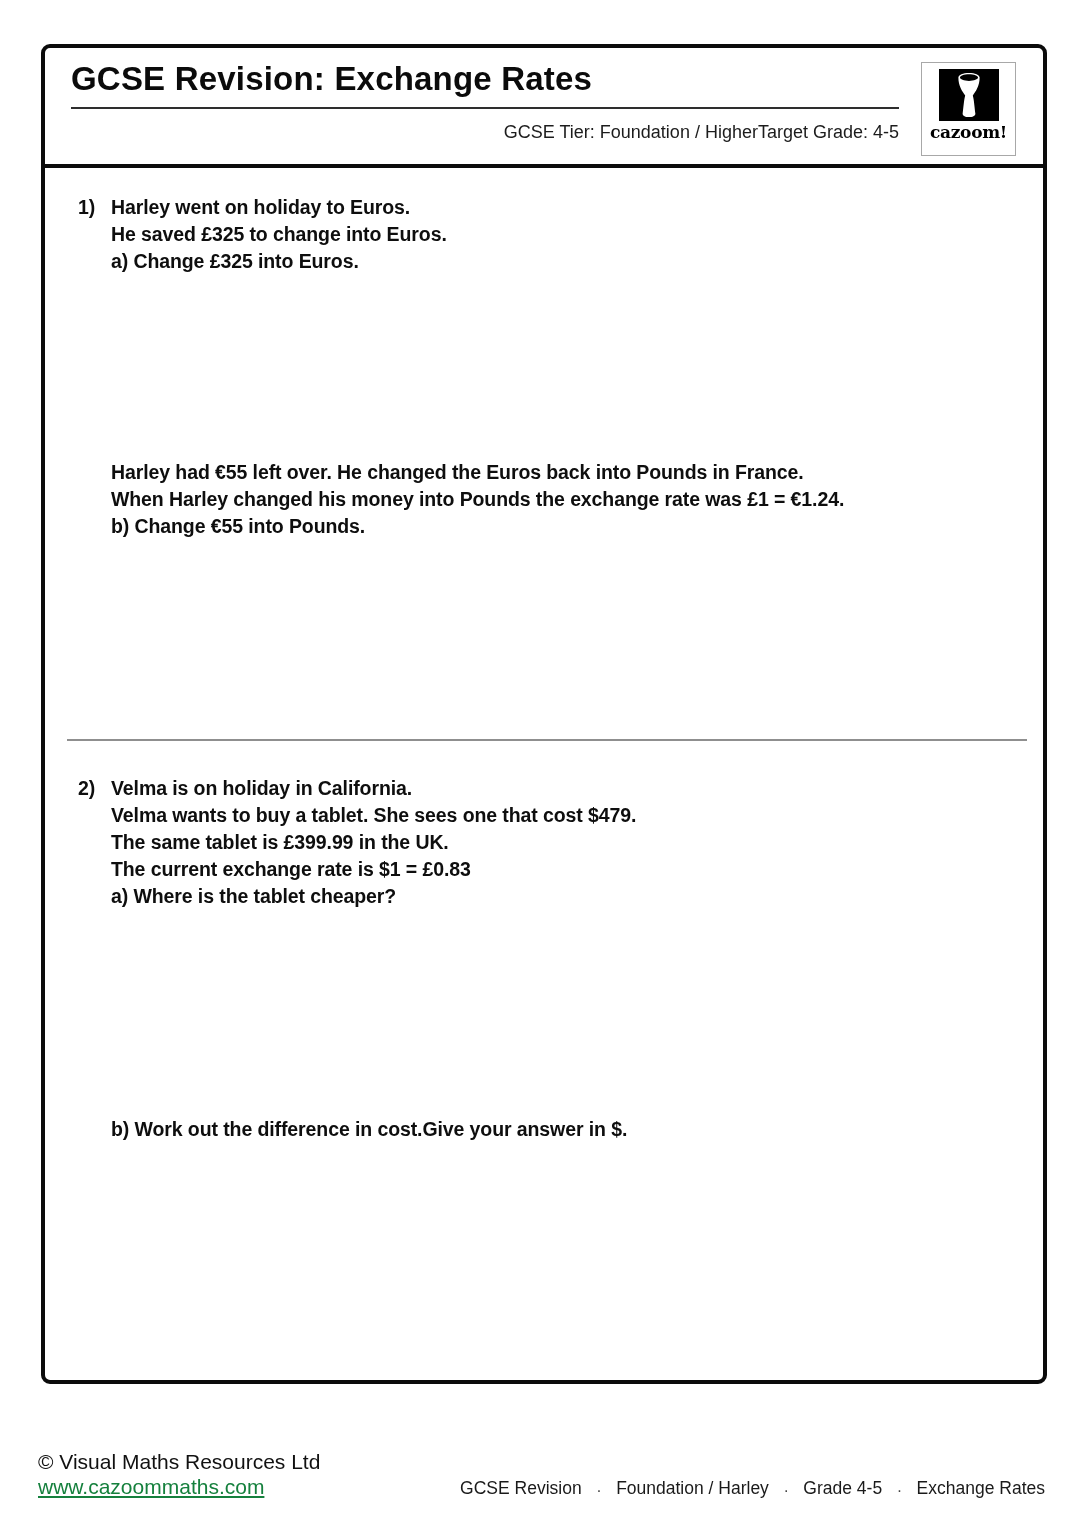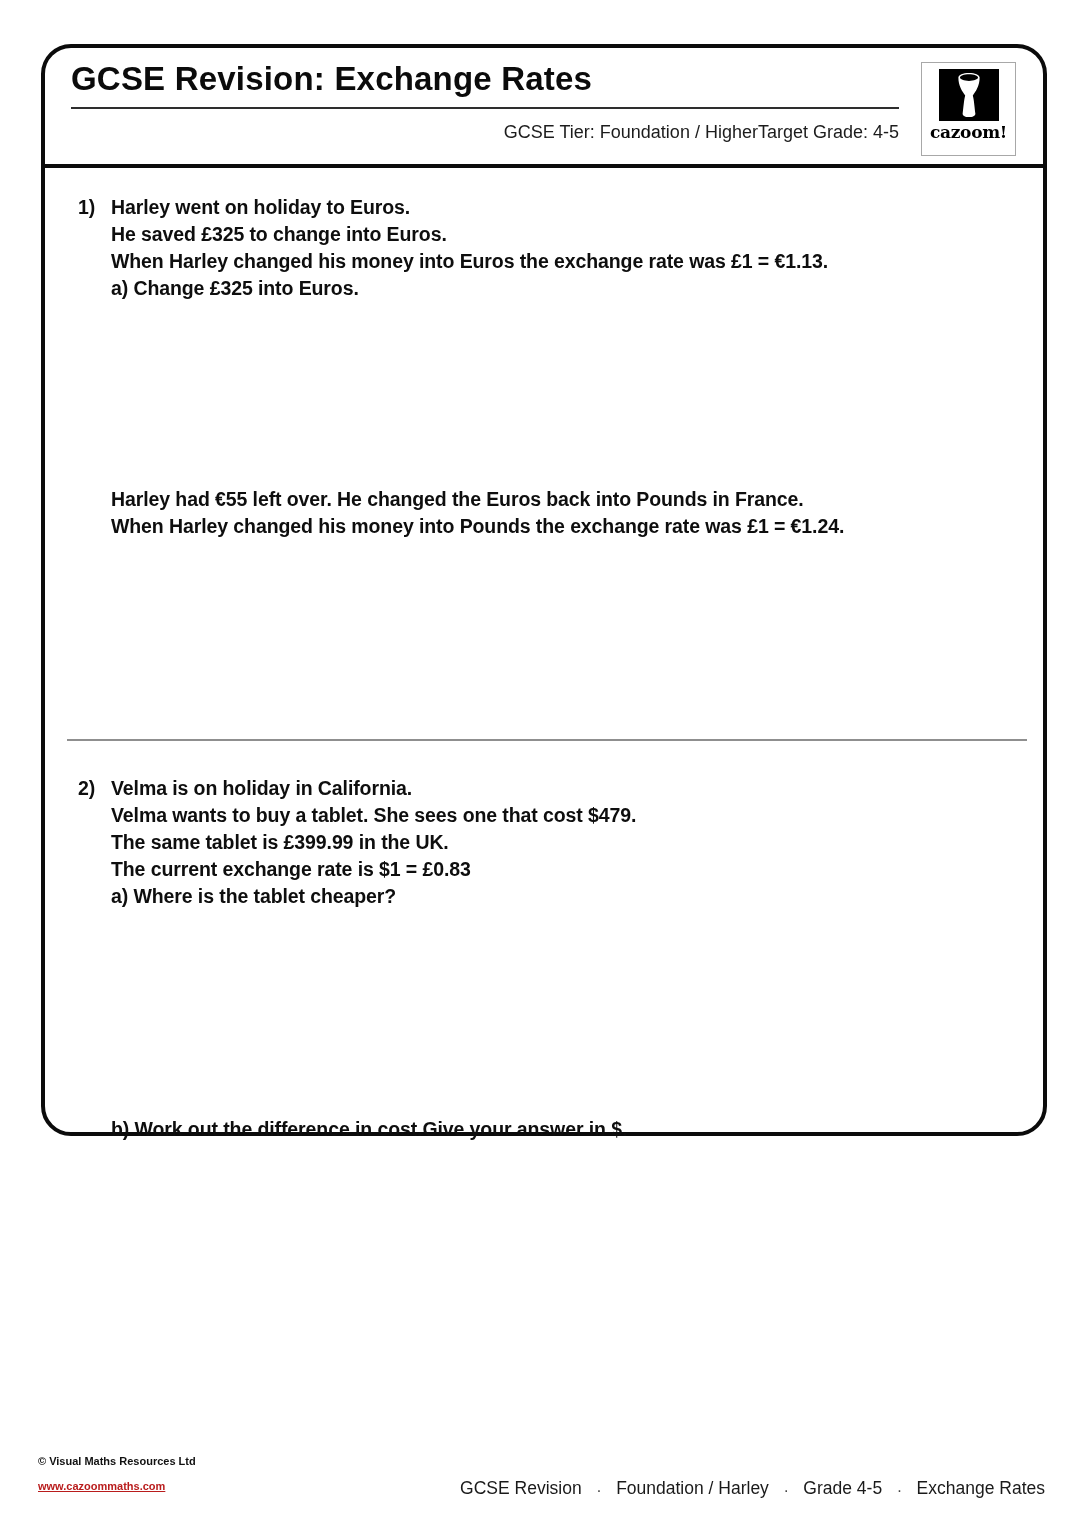--- a/index.html
+++ b/index.html
@@ -3,22 +3,22 @@
 <meta charset="utf-8">
 <style>
   * { margin:0; padding:0; box-sizing:border-box; }
   html,body { background:#ffffff; }
   body {
     width:1086px; height:1536px; position:relative;
     font-family:"Liberation Sans", sans-serif;
     color:#0e0e0e; overflow:hidden;
   }
   .frame {
-    position:absolute; left:41px; top:44px; width:1006px; height:1092px;
-    border:4px solid #0b0b0b; border-radius:30px; background:#fff;
+    position:absolute; left:41px; top:44px; width:1006px; height:1340px;
+    border:4px solid #0b0b0b; border-radius:9px; background:#fff;
   }
   
   .header {
     position:relative; height:120px; border-bottom:4px solid #0b0b0b;
     padding:12px 26px 0 26px;
   }
   .title { font-size:33px; font-weight:700; letter-spacing:.2px; color:#0b0b0b; }
   .title-rule { width:828px; border:none; border-top:2px solid #2e2e2e; margin-top:9px; }
   .header-row {
     width:828px; display:flex; justify-content:flex-end;
@@ -49,23 +49,23 @@
   .part-b-1 { margin:184px 0 8px 33px; }
   .q-divider {
     border:none; border-top:2px solid #8f8f8f;
     width:960px; margin:199px 0 0 -11px;
   }
   .question-2 { margin-top:34px; }
   .part-b-2 { margin:206px 0 0 33px; }
   
   .footer-left {
     position:absolute; left:38px; top:1449px;
-    font-size:11px; line-height:25px; color:#111;font-weight:bold;
+    font-size:21px; line-height:25px; color:#111;
   }
-  .footer-left a { color:#b91c1c; text-decoration:underline; }
+  .footer-left a { color:#15803d; text-decoration:underline; }
   .footer-right {
     position:absolute; right:41px; top:1478px;
     font-size:17.5px; color:#1a1a1a; display:flex; align-items:flex-start;
   }
   .crumb-sep { margin:0 15px; color:#444; font-size:16px; }
 </style>
 </head>
 <body>
 
 <div class="frame">
@@ -91,28 +91,28 @@
     </div>
   </div>
 
   <div class="content">
 
     <div class="question">
       <div class="qnum">1)</div>
       <div class="qbody">
         <div class="line">Harley went on holiday to Euros.</div>
         <div class="line">He saved £325 to change into Euros.</div>
-        <div class="line">When Harley changed his money into Euros the exchange rate was £1 = €1.13.</div>
         <div class="line">a) Change £325 into Euros.</div>
       </div>
     </div>
 
     <div class="part-b-1">
       <div class="line">Harley had €55 left over. He changed the Euros back into Pounds in France.</div>
       <div class="line">When Harley changed his money into Pounds the exchange rate was £1 = €1.24.</div>
+      <div class="line">b) Change €55 into Pounds.</div>
     </div>
 
     <hr class="q-divider">
 
     <div class="question question-2">
       <div class="qnum">2)</div>
       <div class="qbody">
         <div class="line">Velma is on holiday in California.</div>
         <div class="line">Velma wants to buy a tablet. She sees one that cost $479.</div>
         <div class="line">The same tablet is £399.99 in the UK.</div>

